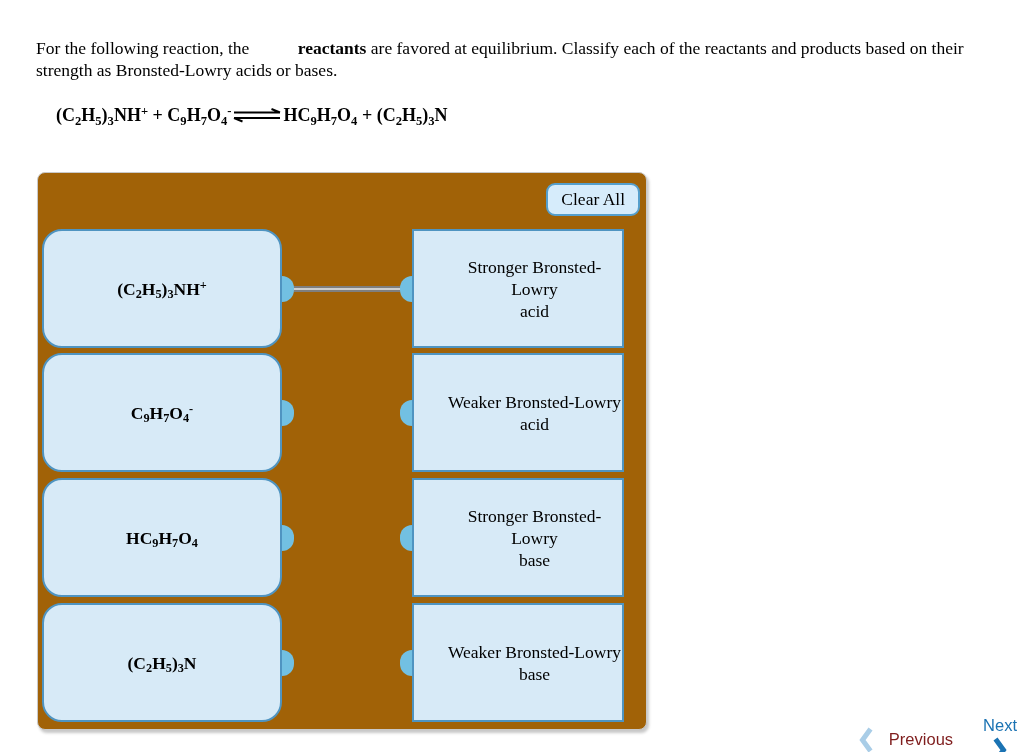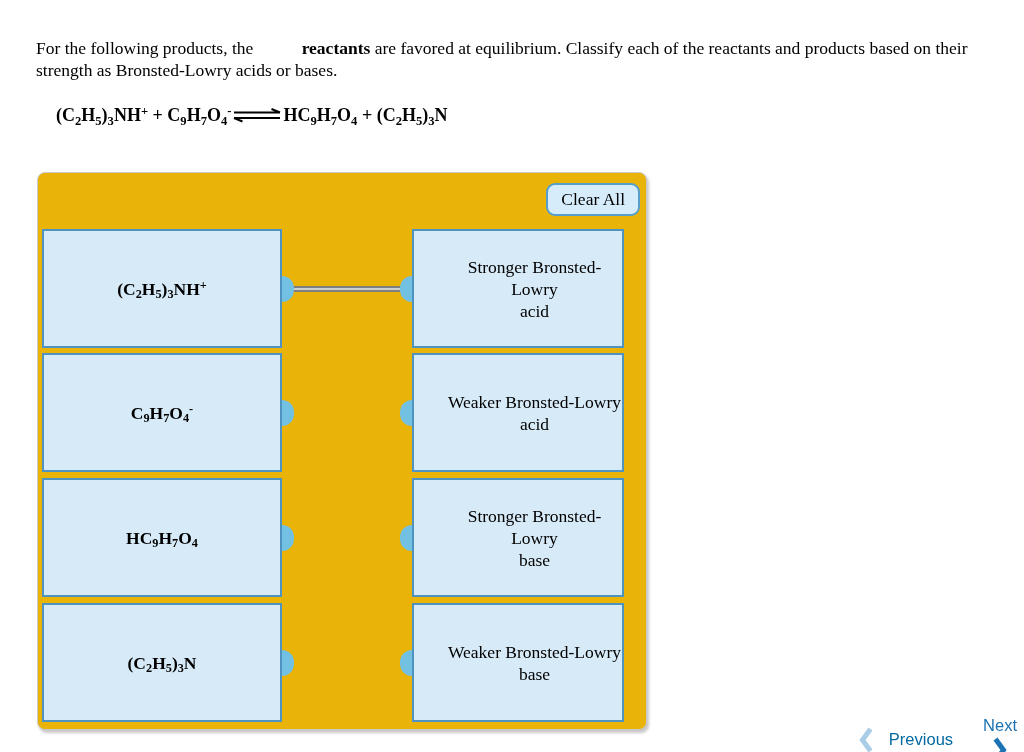--- a/index.html
+++ b/index.html
@@ -15,36 +15,36 @@
   .equation{
     position:absolute;left:36px;top:105px;
     font-size:18px;font-weight:bold;white-space:nowrap;margin-left:20px;
   }
   sub{font-size:70%;vertical-align:baseline;position:relative;top:0.28em;line-height:0;}
   sup{font-size:70%;vertical-align:baseline;position:relative;top:-0.45em;line-height:0;}
   .eq-arrow{display:inline-block;vertical-align:-2px;margin:0 1px;}
 
   .panel{
     position:absolute;left:37px;top:172px;width:610px;height:558px;
-    background:#eab308;border:1px solid #c9c9c9;border-radius:8px;
+    background:#a16207;border:1px solid #c9c9c9;border-radius:8px;
     box-shadow:2px 3px 3px rgba(0,0,0,0.22);box-sizing:border-box;
   }
   .clear-all{
     position:absolute;top:10px;right:6px;
     background:#d6ecfb;border:2px solid #559fcc;border-radius:9px;
     font-family:"Liberation Serif", serif;font-size:17.5px;color:#000;
     padding:4px 13px;cursor:pointer;
   }
   .match-box{
     position:absolute;box-sizing:border-box;
     background:#d7eaf7;border:2px solid #4f94c1;
     display:flex;align-items:center;justify-content:center;
     text-align:center;font-size:17.5px;line-height:22px;
   }
-  .left-col{left:4px;width:240px;}
+  .left-col{left:4px;width:240px;border-radius:20px;}
   .right-col{left:374px;width:212px;padding-left:33px;}
   .row-0{top:56px;height:119px;}
   .row-1{top:180px;height:119px;}
   .row-2{top:305px;height:119px;}
   .row-3{top:430px;height:119px;}
   .formula{font-weight:bold;}
   .knob{
     position:absolute;top:50%;transform:translateY(-50%);
     width:12px;height:26px;background:#72c0e2;
   }
@@ -52,27 +52,27 @@
   .knob-left{left:-14px;border-radius:13px 0 0 13px;}
   .connection-line{
     position:absolute;left:256px;width:106px;height:6px;box-sizing:border-box;
     background:#cfcfcf;border-top:2px solid #7f7f7f;border-bottom:2px solid #7f7f7f;
   }
   .nav{
     position:absolute;top:716px;right:7px;display:flex;align-items:center;gap:30px;
     font-family:"Liberation Sans", sans-serif;font-size:16.5px;
   }
   .nav-btn{display:flex;align-items:center;gap:2px;cursor:pointer;background:none;border:none;padding:0;font:inherit;}
-  .prev{color:#0369a1;gap:16px;}
+  .prev{color:#7f1d1d;gap:16px;}
   .next{color:#1b73b3;flex-direction:column;}
 </style>
 </head>
 <body>
 
-<div class="question"><span>For the following products, the </span><b>reactants</b><span> are favored at equilibrium. Classify each of the reactants and products based on their strength as Bronsted-Lowry acids or bases.</span></div>
+<div class="question"><span>For the following reaction, the </span><b>reactants</b><span> are favored at equilibrium. Classify each of the reactants and products based on their strength as Bronsted-Lowry acids or bases.</span></div>
 
 <div class="equation">(C<sub>2</sub>H<sub>5</sub>)<sub>3</sub>NH<sup>+</sup> + C<sub>9</sub>H<sub>7</sub>O<sub>4</sub><sup>-</sup><svg class="eq-arrow" width="50" height="15" viewBox="0 0 50 15">
       <path d="M2 4.5 H48 M48 4.5 L39.5 1" stroke="#000" stroke-width="1.9" fill="none"></path>
       <path d="M2 10 H48 M2 10 L10.5 13.5" stroke="#000" stroke-width="1.9" fill="none"></path>
     </svg>HC<sub>9</sub>H<sub>7</sub>O<sub>4</sub> + (C<sub>2</sub>H<sub>5</sub>)<sub>3</sub>N</div>
 
 <div class="panel">
   <button class="clear-all">Clear All</button>
 
   <div class="match-box left-col row-0">

